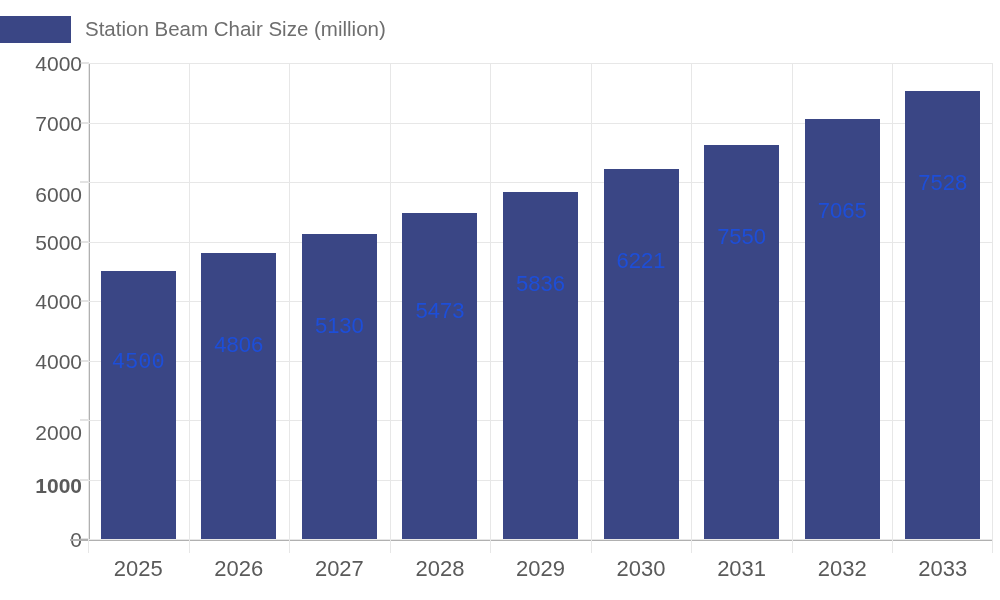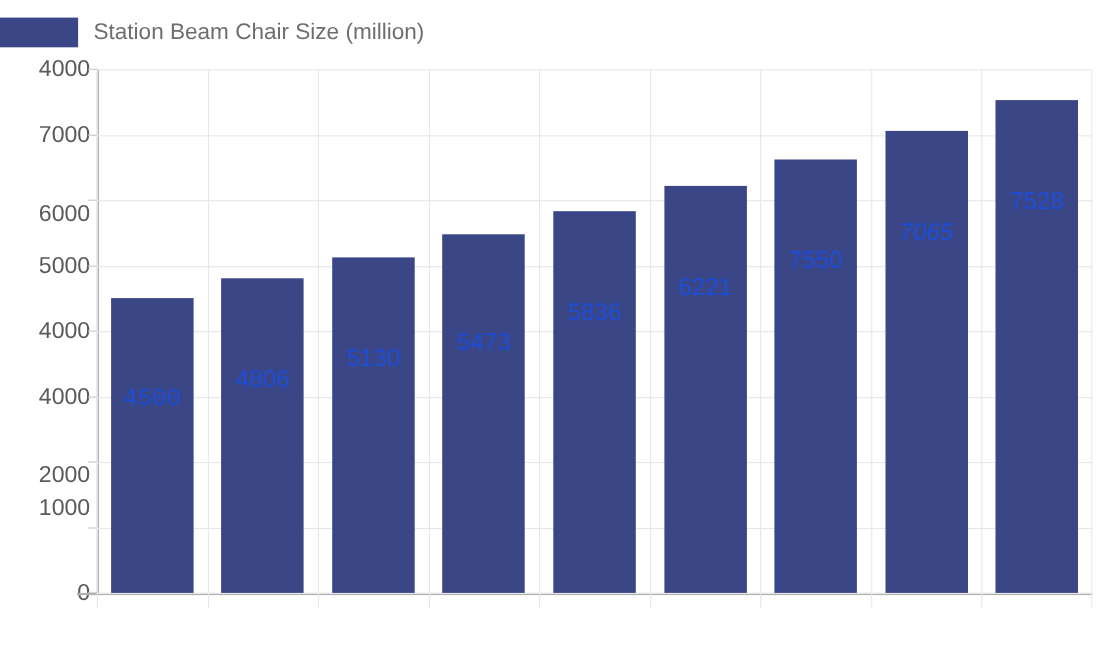--- a/index.html
+++ b/index.html
@@ -158,21 +158,21 @@
   <div id="legend">
     <div id="legend-entry">
       <div id="legend-swatch"></div>
       <div id="legend-label">Station Beam Chair Size (million)</div>
     </div>
   </div>
 
   <div id="ylabels">
       <div class="ytick" style="top: 539px;">0</div>
       <div class="ytickmark" style="top: 539px;"></div>
-      <div class="ytick" style="top: 462px;">1000</div>
+      <div class="ytick" style="top: 485px; font-weight: bold;">1000</div>
       <div class="ytickmark" style="top: 479.5px;"></div>
       <div class="ytick" style="top: 432px;">2000</div>
       <div class="ytickmark" style="top: 420px;"></div>
       <div class="ytick" style="top: 360.5px;">4000</div>
       <div class="ytickmark" style="top: 360.5px;"></div>
       <div class="ytick" style="top: 301px;">4000</div>
       <div class="ytickmark" style="top: 301px;"></div>
       <div class="ytick" style="top: 241.5px;">5000</div>
       <div class="ytickmark" style="top: 241.5px;"></div>
       <div class="ytick" style="top: 182px; margin-top: 12px;">6000</div>
@@ -212,21 +212,32 @@
       <div class="bar" style="left: 415px; top: 128.758px; width: 75px; height: 347.242px; background: rgb(58, 70, 133);"></div>
       <div class="bar-label" style="left: 452.5px; top: 209.758px;">5836</div>
       <div class="vgrid" style="left: 503px;"></div>
       <div class="bar" style="left: 515.556px; top: 105.85px; width: 75px; height: 370.149px; background: rgb(58, 70, 133);"></div>
       <div class="bar-label" style="left: 553.056px; top: 186.851px;">6221</div>
       <div class="vgrid" style="left: 603px;"></div>
       <div class="bar" style="left: 616.111px; top: 81.515px; width: 75px; height: 394.485px; background: rgb(58, 70, 133);"></div>
       <div class="bar-label" style="left: 653.611px; top: 162.515px;">7550</div>
       <div class="vgrid" style="left: 704px;"></div>
       <div class="bar" style="left: 716.667px; top: 55.6325px; width: 75px; height: 420.368px; background: rgb(58, 70, 133);"></div>
-      <div class="bar-label" style="left: 754.167px; top: 136.632px; font-style: italic;">7065</div>
+      <div class="bar-label" style="left: 754.167px; top: 136.632px;">7065</div>
       <div class="vgrid" style="left: 804px;"></div>
       <div class="vgrid" style="left: 904px;"></div>
       <div class="bar" style="left: 817.222px; top: 28.084px; width: 75px; height: 447.916px; background: rgb(58, 70, 133);"></div>
       <div class="bar-label" style="left: 854.722px; top: 109.084px;">7528</div>
     </div>
 
+  <div id="xlabels">
+      <div class="xtick" style="left: 50.2778px;">2025</div>
+      <div class="xtick" style="left: 150.833px;">2026</div>
+      <div class="xtick" style="left: 251.389px;">2027</div>
+      <div class="xtick" style="left: 351.944px;">2028</div>
+      <div class="xtick" style="left: 452.5px;">2029</div>
+      <div class="xtick" style="left: 553.056px;">2030</div>
+      <div class="xtick" style="left: 653.611px;">2031</div>
+      <div class="xtick" style="left: 754.167px;">2032</div>
+      <div class="xtick" style="left: 854.722px;">2033</div>
+    </div>
 
 </div>
 
 </body></html>

